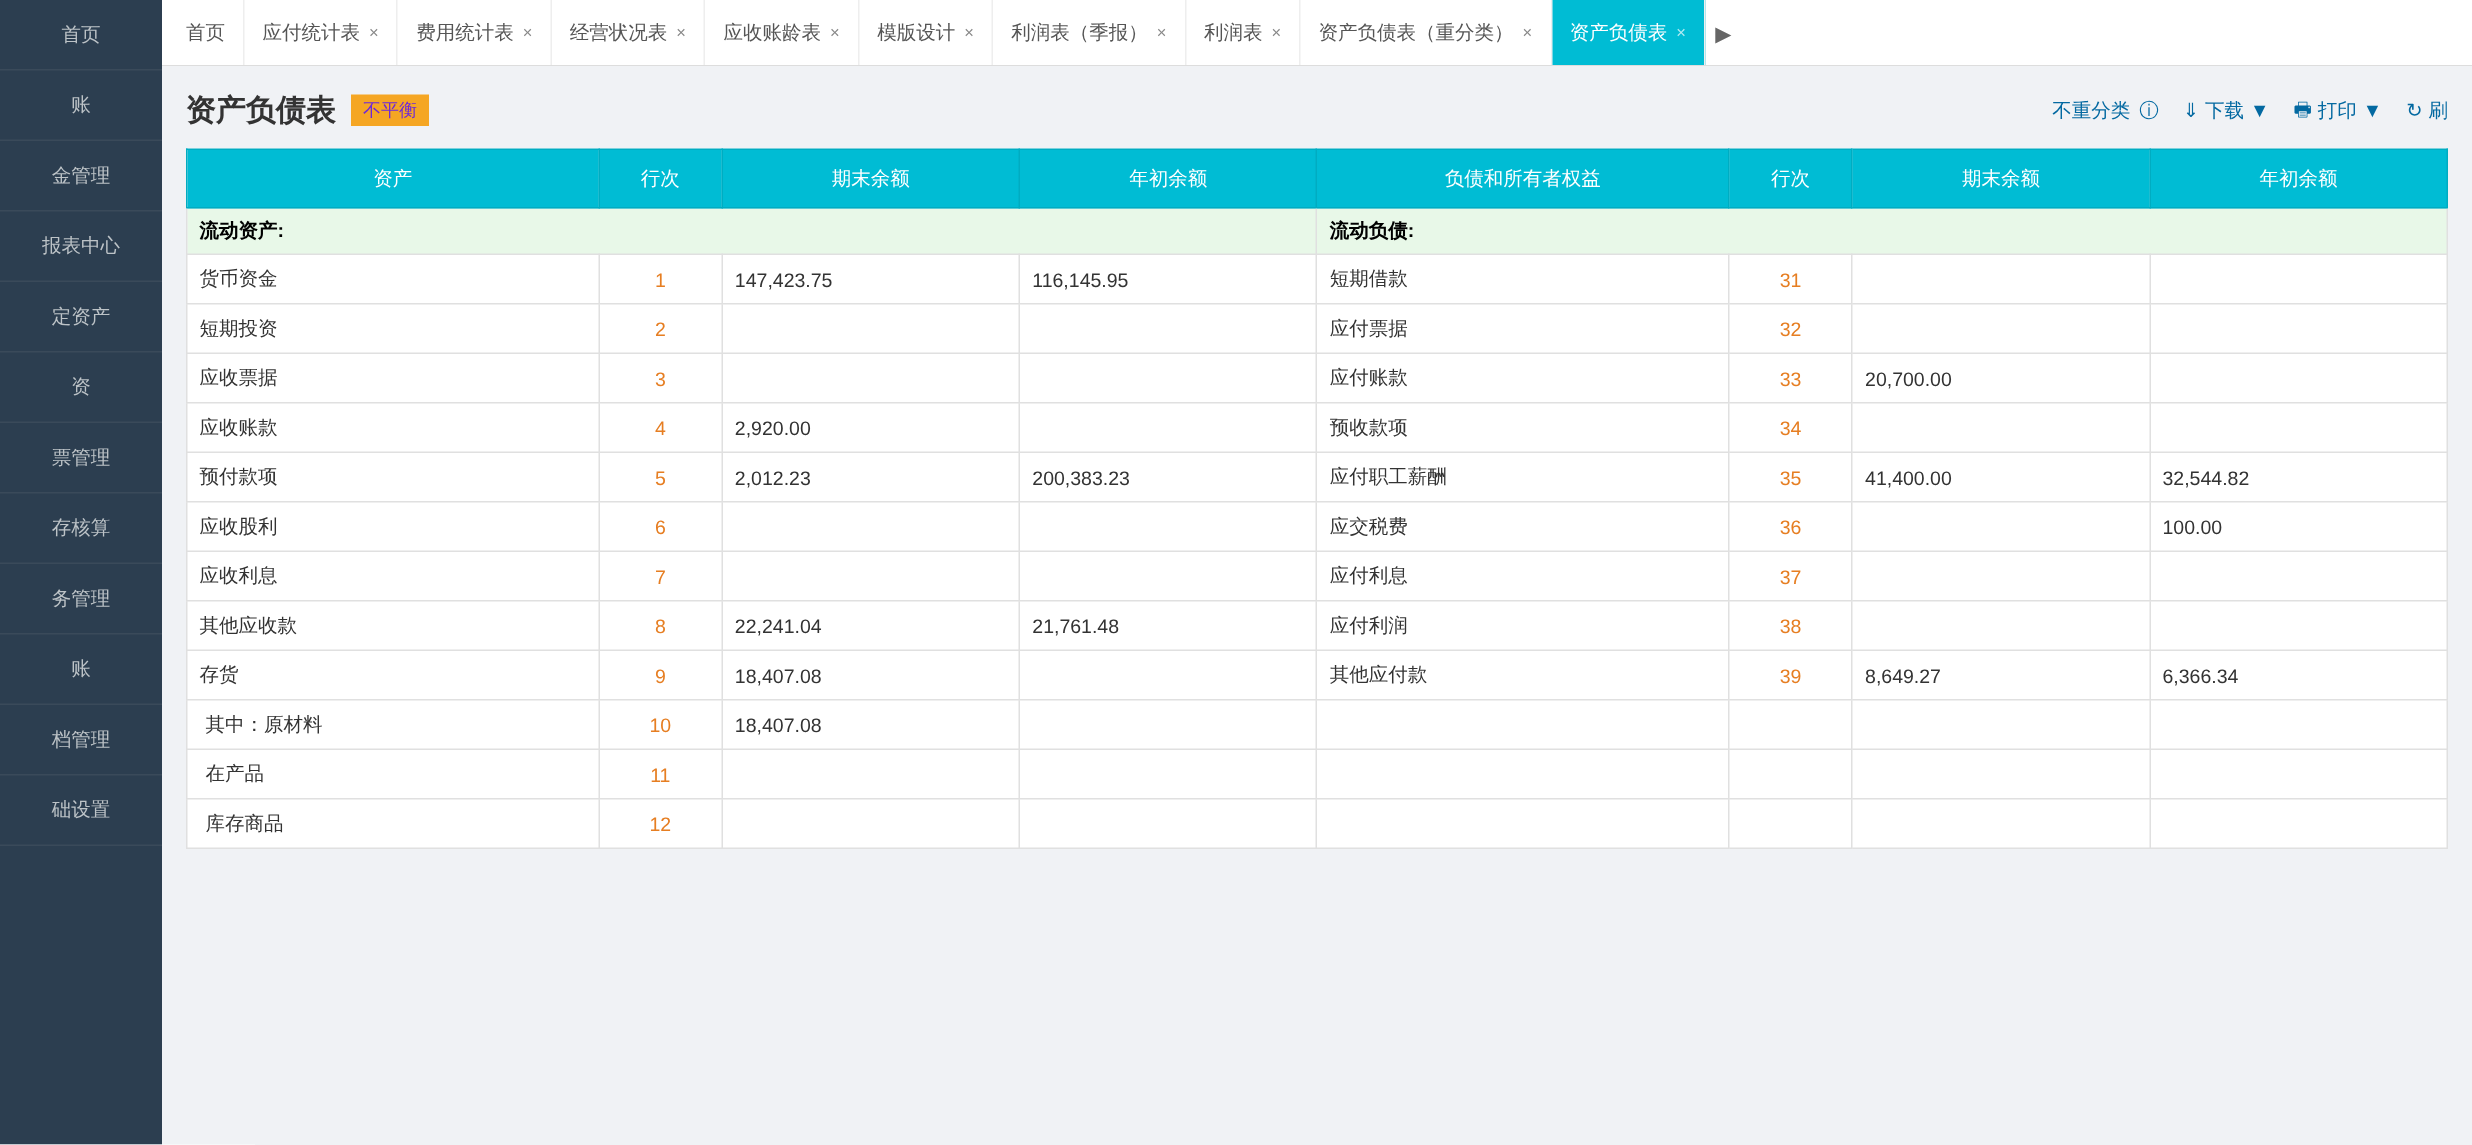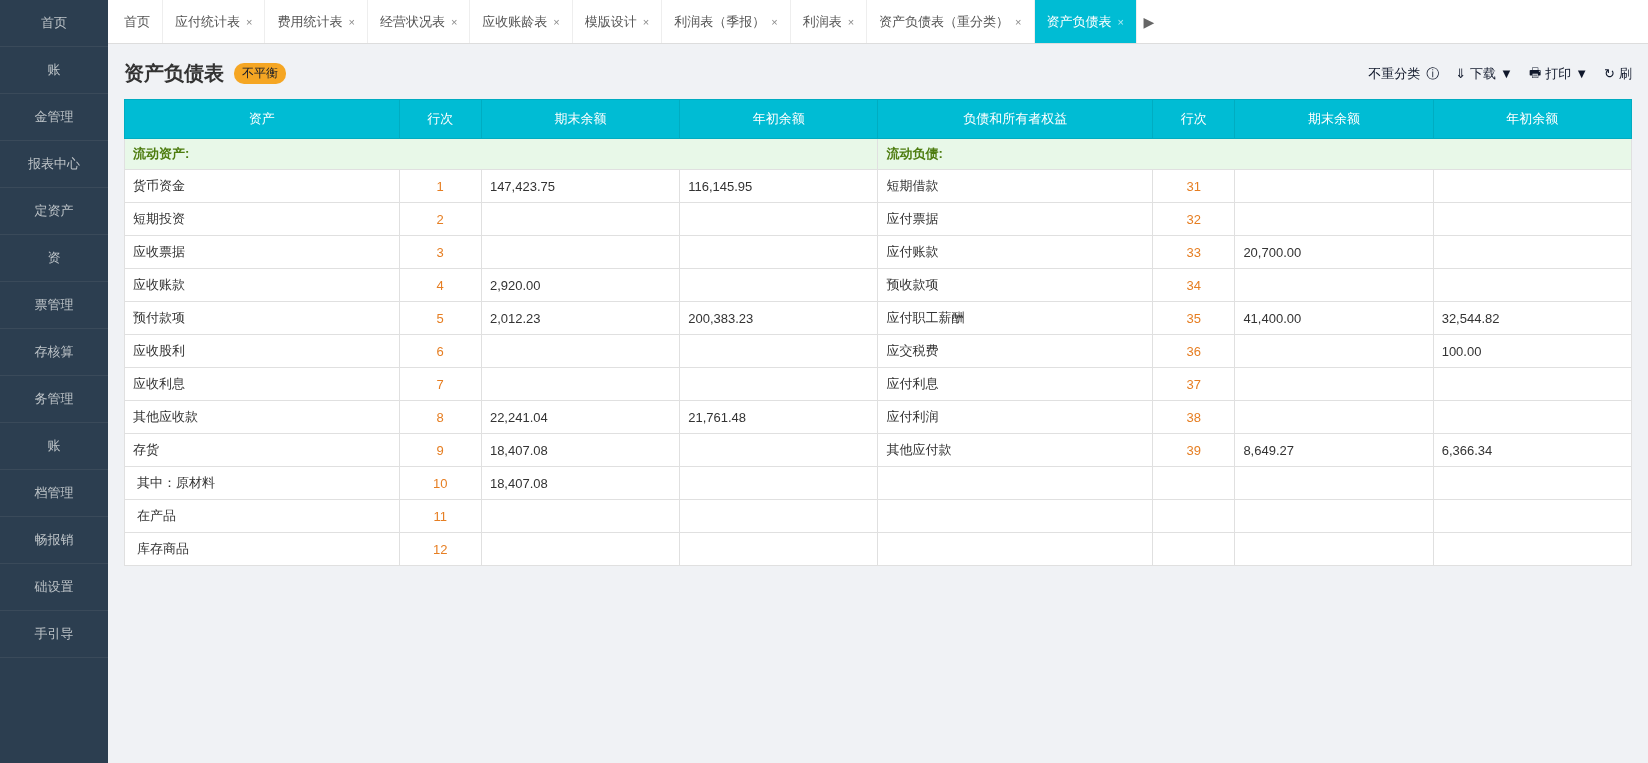--- a/index.html
+++ b/index.html
@@ -100,38 +100,38 @@
       align-items: center;
       gap: 10px;
     }
     .page-title {
       font-size: 20px;
       font-weight: bold;
       color: #333;
     }
     .badge-unbalanced {
       background: #f5a623;
-      color: #0f172a;
+      color: #6d28d9;
       font-size: 12px;
       padding: 2px 8px;
-      border-radius: 10px;
+      border-radius: 0;
     }
     .header-actions {
       display: flex;
       align-items: center;
       gap: 16px;
       font-size: 13px;
       color: #555;
     }
     .header-action-btn {
       display: flex;
       align-items: center;
       gap: 4px;
       cursor: pointer;
-      color: #0f172a;
+      color: #0369a1;
     }
 
     
     .report-table {
       width: 100%;
       border-collapse: collapse;
       background: #fff;
       font-size: 13px;
     }
     .report-table th {
@@ -142,21 +142,21 @@
       border: 1px solid #00acc1;
       font-weight: normal;
     }
     .report-table td {
       border: 1px solid #e0e0e0;
       padding: 7px 8px;
       color: #333;
     }
     .report-table tr.section-header td {
       background: #e8f8e8;
-      color: #4d7c0f;
+      color: #000000;
       font-weight: bold;
       padding: 6px 8px;
     }
     .col-name { width: 180px; }
     .col-seq { width: 50px; text-align: center; }
     .col-end-bal { width: 130px; text-align: right; }
     .col-begin-bal { width: 130px; text-align: right; }
     .col-liab-name { width: 180px; }
     .col-liab-seq { width: 50px; text-align: center; }
     .col-liab-end { width: 130px; text-align: right; }
@@ -175,23 +175,21 @@
   <div class="sidebar-item"><span>账</span></div>
   <div class="sidebar-item"><span>金管理</span></div>
   <div class="sidebar-item"><span>报表中心</span></div>
   <div class="sidebar-item"><span>定资产</span></div>
   <div class="sidebar-item"><span>资</span></div>
   <div class="sidebar-item"><span>票管理</span></div>
   <div class="sidebar-item"><span>存核算</span></div>
   <div class="sidebar-item"><span>务管理</span></div>
   <div class="sidebar-item"><span>账</span></div>
   <div class="sidebar-item"><span>档管理</span></div>
-  <div class="sidebar-item"><span>畅报销</span></div>
   <div class="sidebar-item"><span>础设置</span></div>
-  <div class="sidebar-item"><span>手引导</span></div>
 </div>
 
 <div class="main-area">
 
   <div class="tab-bar">
     <div class="tab-item">
       <span>首页</span>
     </div>
     <div class="tab-item">
       <span>应付统计表</span>

